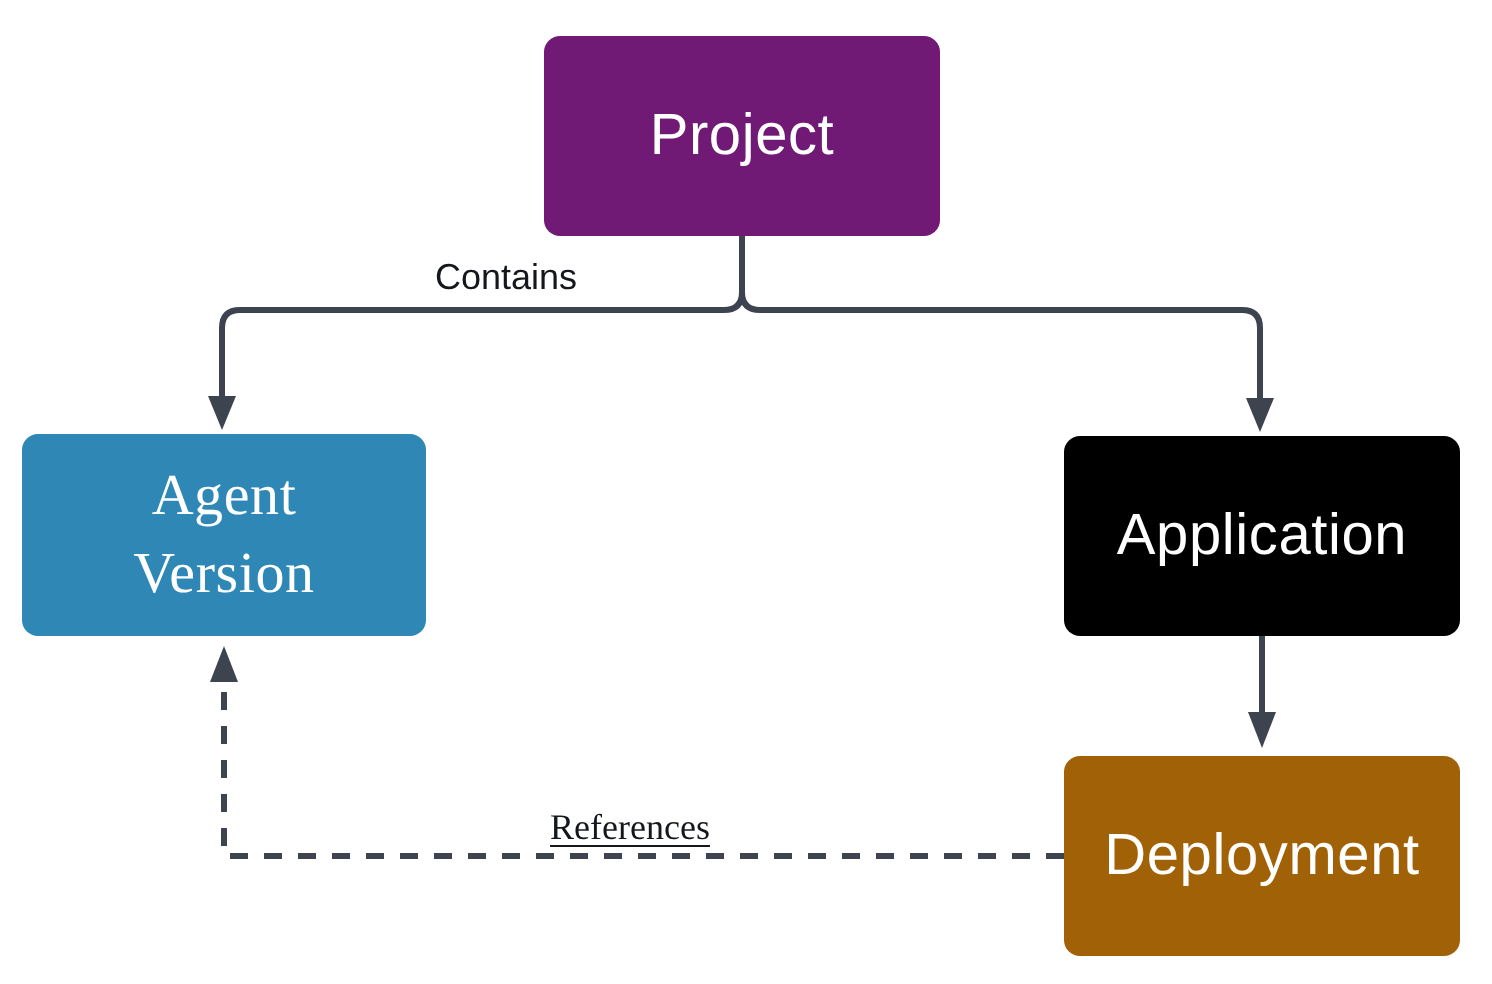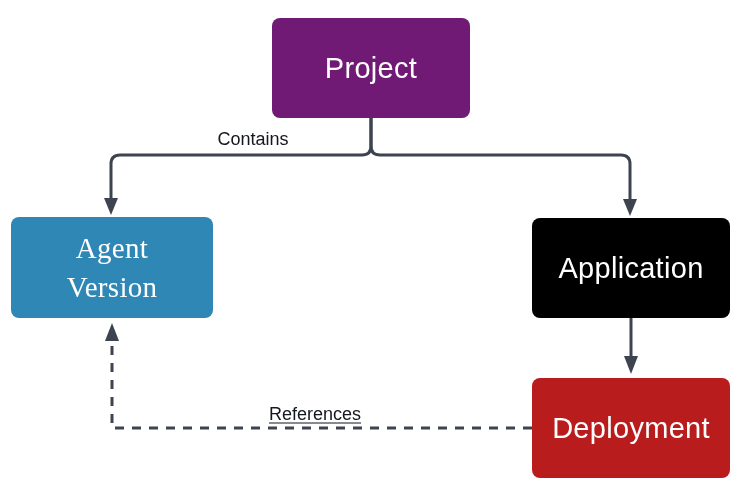--- a/index.html
+++ b/index.html
@@ -84,21 +84,21 @@
   </div>
 
   <div class="node node-agent-version" style="background-color: rgb(46, 135, 181); color: rgb(255, 255, 255); font-family: Liberation Serif, serif;">
     <span class="node-label">Agent Version</span>
   </div>
 
   <div class="node node-application" style="background-color: #000000; color: rgb(255, 255, 255);">
     <span class="node-label">Application</span>
   </div>
 
-  <div class="node node-deployment" style="background-color: #b91c1c; color: rgb(255, 255, 255);">
+  <div class="node node-deployment" style="background-color: #a16207; color: rgb(255, 255, 255);">
     <span class="node-label">Deployment</span>
   </div>
 
   <div class="edge-label edge-label-contains" style="color: rgb(20, 23, 28);">Contains</div>
 
-  <div class="edge-label edge-label-references" style="color: rgb(20, 23, 28);">References</div>
+  <div class="edge-label edge-label-references" style="color: rgb(20, 23, 28); font-family: Liberation Serif, serif;">References</div>
 
 </div>
 
 </body></html>

